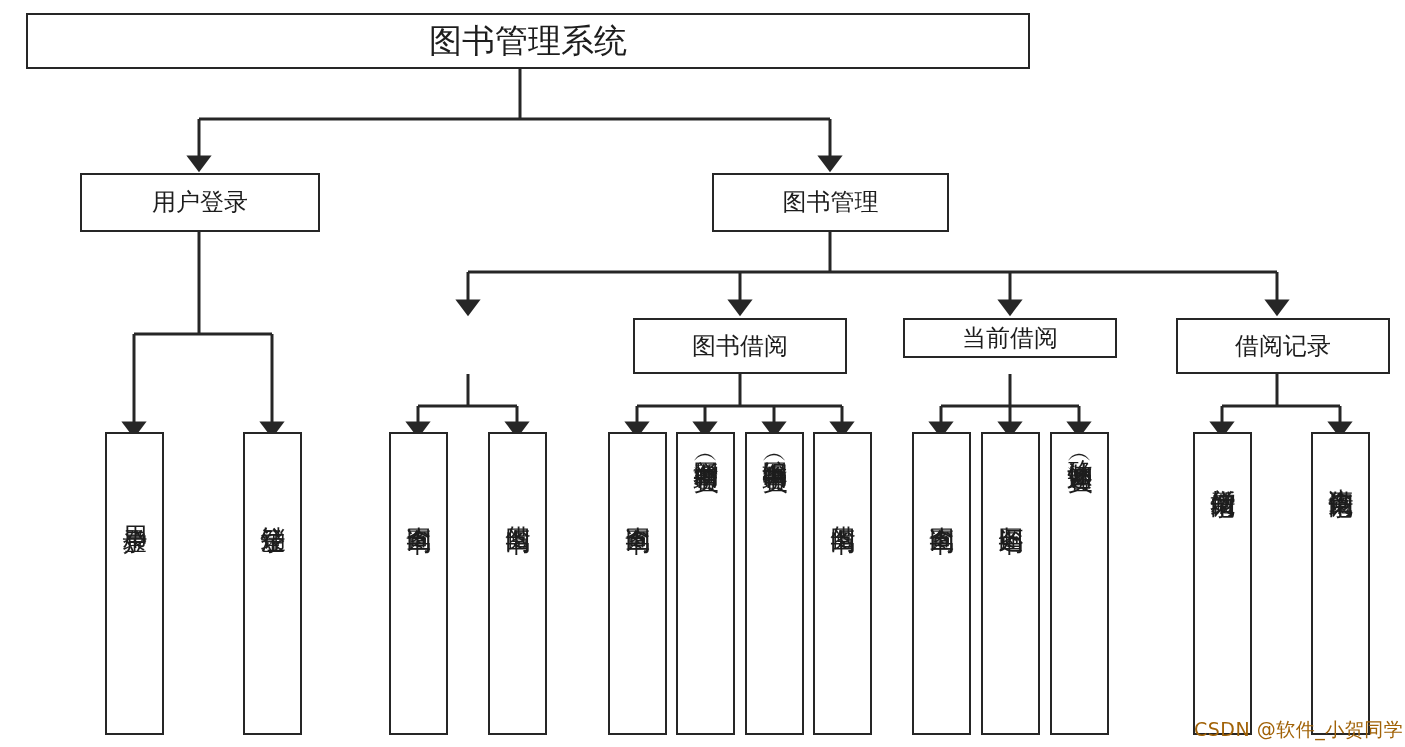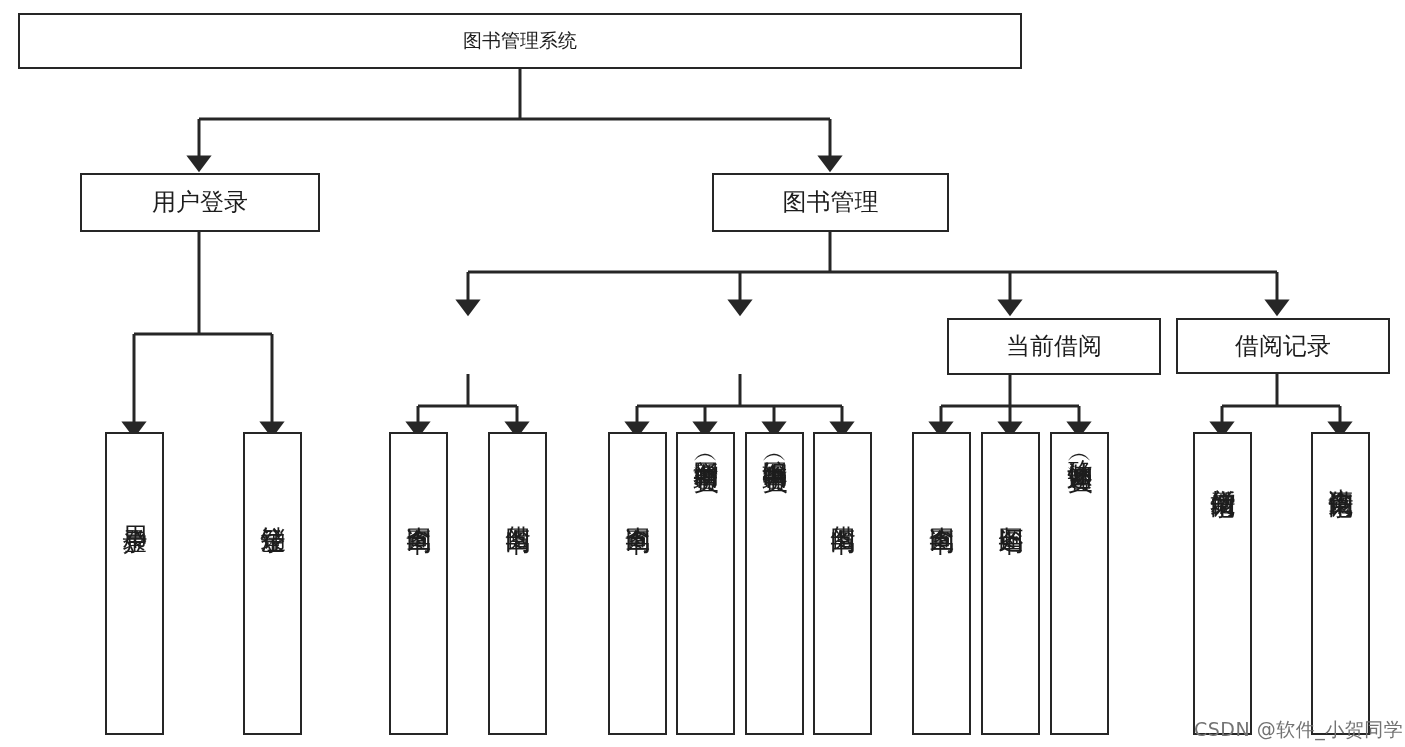--- a/index.html
+++ b/index.html
@@ -34,21 +34,22 @@
     justify-content: center;
     color: #1d1d1d;
   }
   .node-label {
     color: #1d1d1d;
     line-height: 1.12;
     white-space: nowrap;
     text-align: center;
   }
   .node-root {
-    font-size: 19px;
+    font-size: 33px;
+    margin-left: 8px;
   }
   .node-tier2 {
     font-size: 24px;
   }
   .node-leaf {
     align-items: flex-start;
     justify-content: center;
     padding-top: 0px;
   }
   .node-leaf .node-label {
@@ -60,21 +61,21 @@
   }
   .leaf-mid .node-label {
     padding-top: 72px;
   }
   .leaf-top .node-label {
     padding-top: 6px;
   }
   .watermark {
     position: absolute;
     font-size: 19px;
-    color: #737373;
+    color: #a16207;
     white-space: nowrap;
     letter-spacing: 0.5px;
   }
 </style>
 </head>
 <body>
 
 <div id="canvas">
 
   <svg id="diagram-svg" viewBox="0 0 1405 747">
@@ -133,22 +134,25 @@
 
   <div class="node-box node-tier2" style="left:80px; top:173px; width:240px; height:59px;">
     <span class="node-label">用户登录</span>
   </div>
 
   <div class="node-box node-tier2" style="left:712px; top:173px; width:237px; height:59px;align-items:center;">
     <span class="node-label">图书管理</span>
   </div>
 
 
-
-  <div class="node-box node-tier2" style="left:903px; top:318px; width:214px; height:57px;margin-left:44px;">
+  <div class="node-box node-tier2" style="left:633px; top:318px; width:214px; height:56px;">
+    <span class="node-label">图书借阅</span>
+  </div>
+
+  <div class="node-box node-tier2" style="left:903px; top:318px; width:214px; height:40px;">
     <span class="node-label">当前借阅</span>
   </div>
 
   <div class="node-box node-tier2" style="left:1176px; top:318px; width:214px; height:56px;">
     <span class="node-label">借阅记录</span>
   </div>
 
   <div class="node-box node-leaf leaf-mid" style="left:105px; top:432px; width:59px; height:303px;">
     <span class="node-label">用户登录</span>
   </div>

